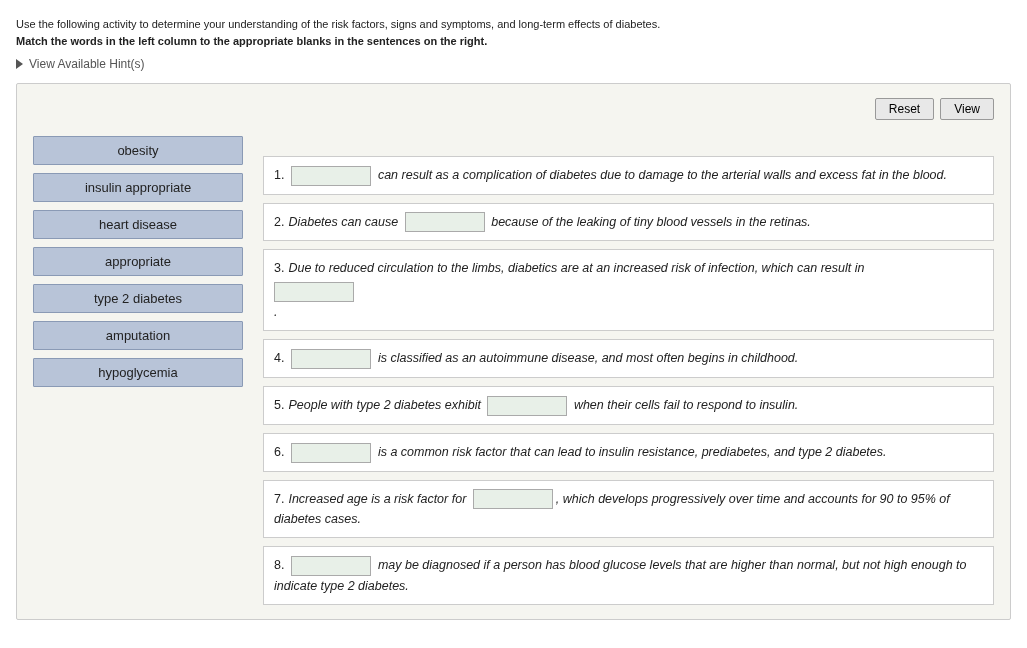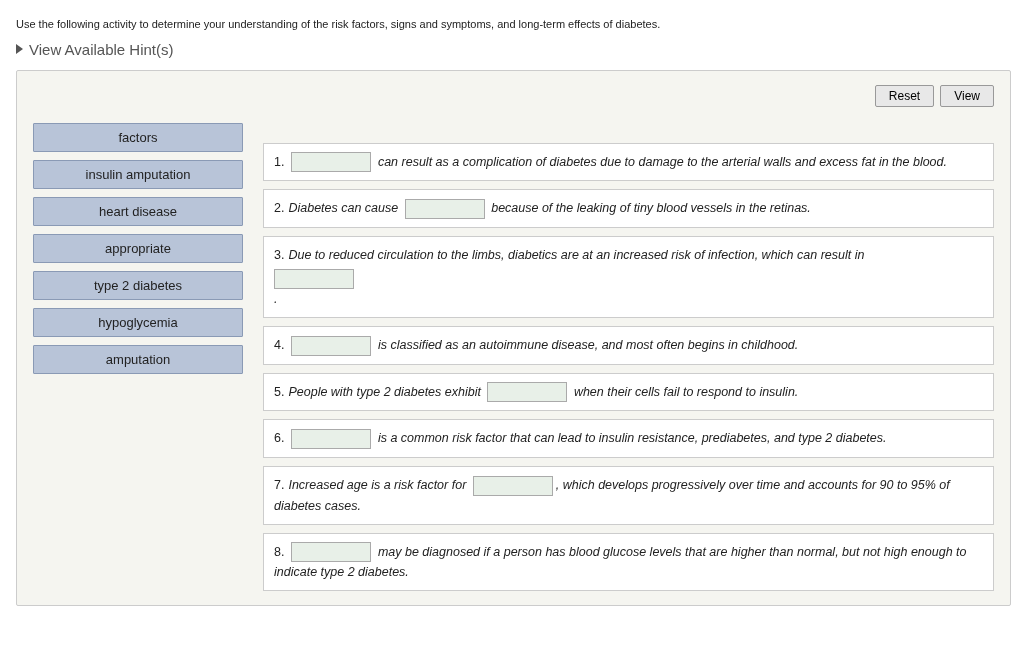--- a/index.html
+++ b/index.html
@@ -18,21 +18,21 @@
     .instructions .bold {
       font-weight: bold;
     }
     .hint-row {
       display: flex;
       align-items: center;
       gap: 6px;
       color: #555;
       margin-bottom: 12px;
       cursor: pointer;
-      font-size: 15px;
+      font-size: 12px;
     }
     .hint-row .arrow {
       display: inline-block;
       width: 0; height: 0;
       border-top: 5px solid transparent;
       border-bottom: 5px solid transparent;
       border-left: 7px solid #555;
     }
     .main-area {
       border: 1px solid #ccc;
@@ -113,44 +113,45 @@
       border: 1px solid #aaa;
       background: #e8f0e8;
       margin-top: 4px;
     }
   </style>
 </head>
 <body>
 
 <div class="instructions">
   <p>Use the following activity to determine your understanding of the risk factors, signs and symptoms, and long-term effects of diabetes.</p>
+  <p class="bold">Match the words in the left column to the appropriate blanks in the sentences on the right.</p>
 </div>
 
 <div class="hint-row">
   <span class="arrow"></span>
   <span>View Available Hint(s)</span>
 </div>
 
 <div class="main-area">
   <div class="top-buttons">
     <button class="btn">Reset</button>
     <button class="btn">View</button>
   </div>
 
   <div class="content-area">
 
     <div class="left-column">
 
-    <div class="word-box">factors</div>
-        <div class="word-box">insulin amputation</div>
+    <div class="word-box">obesity</div>
+        <div class="word-box">insulin appropriate</div>
         <div class="word-box">heart disease</div>
         <div class="word-box">appropriate</div>
         <div class="word-box">type 2 diabetes</div>
+        <div class="word-box">amputation</div>
         <div class="word-box">hypoglycemia</div>
-        <div class="word-box">amputation</div>
       </div>
 
     <div class="right-column">
 
     <div class="sentence-box"><span class="sentence-number">1.</span><span class="blank"></span> can result as a complication of diabetes due to damage to the arterial walls and excess fat in the blood.</div>
         <div class="sentence-box"><span class="sentence-number">2.</span>Diabetes can cause <span class="blank"></span> because of the leaking of tiny blood vessels in the retinas.</div>
         <div class="sentence-box"><span class="sentence-number">3.</span>Due to reduced circulation to the limbs, diabetics are at an increased risk of infection, which can result in <span class="blank-tall"></span>.</div>
         <div class="sentence-box"><span class="sentence-number">4.</span><span class="blank"></span> is classified as an autoimmune disease, and most often begins in childhood.</div>
         <div class="sentence-box"><span class="sentence-number">5.</span>People with type 2 diabetes exhibit <span class="blank"></span> when their cells fail to respond to insulin.</div>
         <div class="sentence-box"><span class="sentence-number">6.</span><span class="blank"></span> is a common risk factor that can lead to insulin resistance, prediabetes, and type 2 diabetes.</div>

